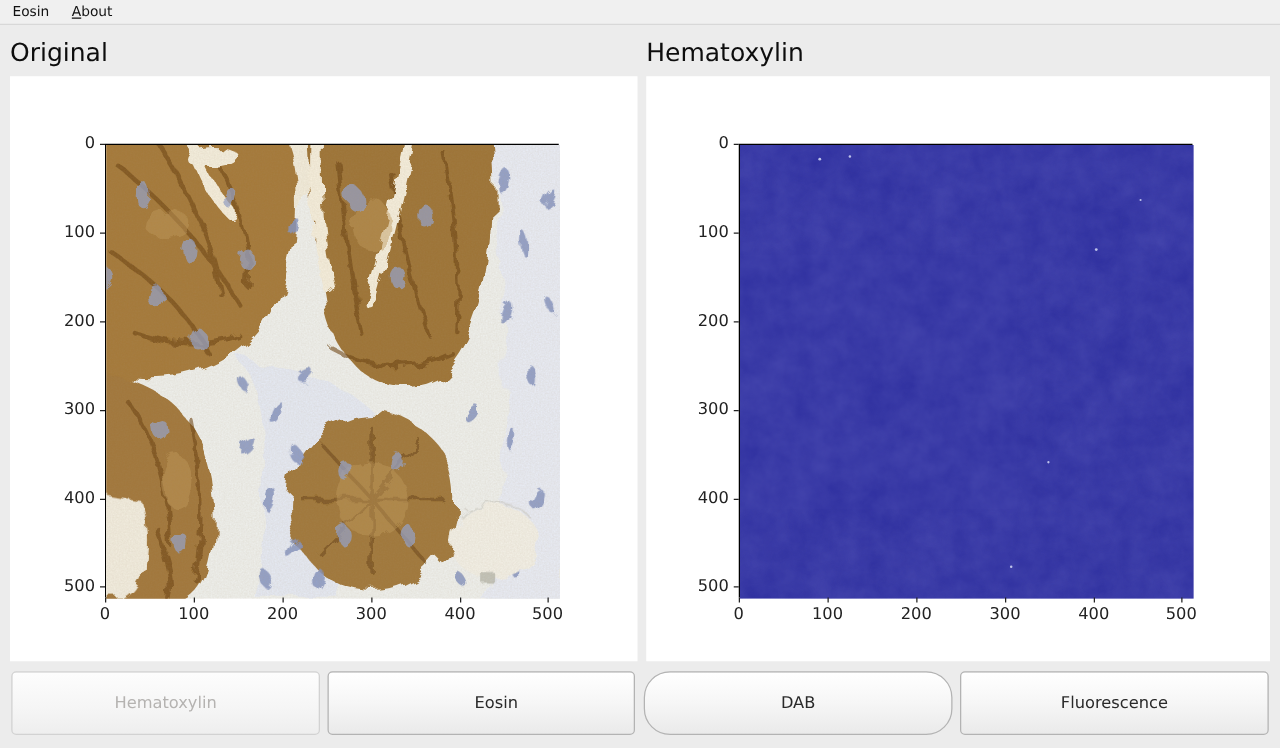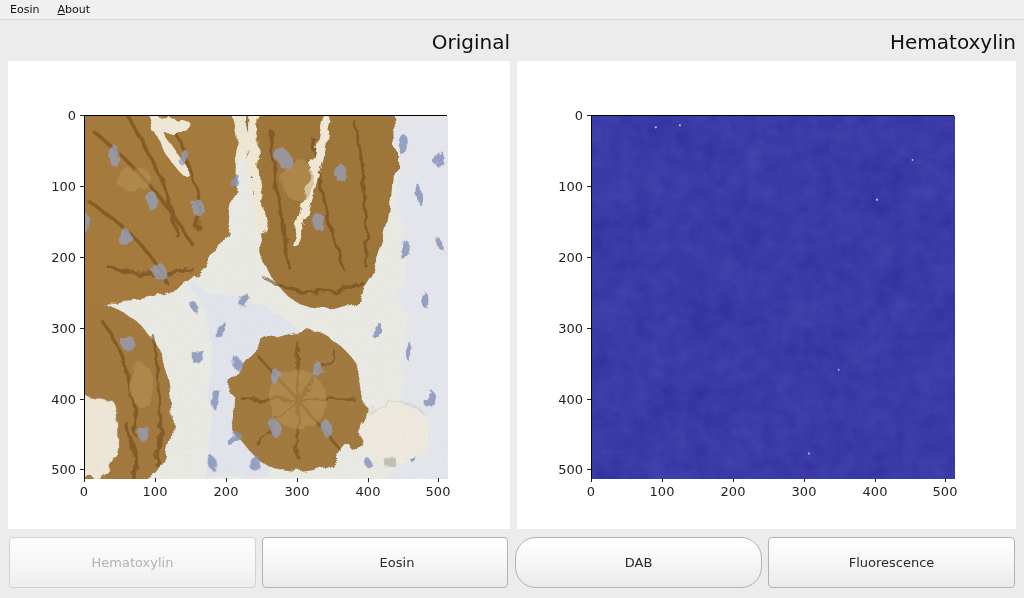--- a/index.html
+++ b/index.html
@@ -12,21 +12,21 @@
   .menubar {
     position:absolute; left:0; top:0; width:1024px; height:20px;
     background:#f0f0f0; border-bottom:1px solid #d8d8d8;
     display:flex; align-items:center; font-size:11px; color:#111;
   }
   .menu-item { padding:2px 9px; cursor:default; }
   .menu-item:first-child { padding-left:10px; }
   .ul { text-decoration:underline; }
   
   .sec-title {
-    position:absolute; top:30px; height:24px; text-align:right;
+    position:absolute; top:30px; height:24px; text-align:left;
     font-size:20px; color:#0d0d0d; line-height:24px;
   }
   .sec-title.left  { left:8px;   width:502px; }
   .sec-title.right { left:517px; width:499px; }
   
   .panel { position:absolute; top:61px; height:468px; background:#ffffff; }
   .panel.left  { left:8px;   width:502px; }
   .panel.right { left:517px; width:499px; }
   
   .plot {

